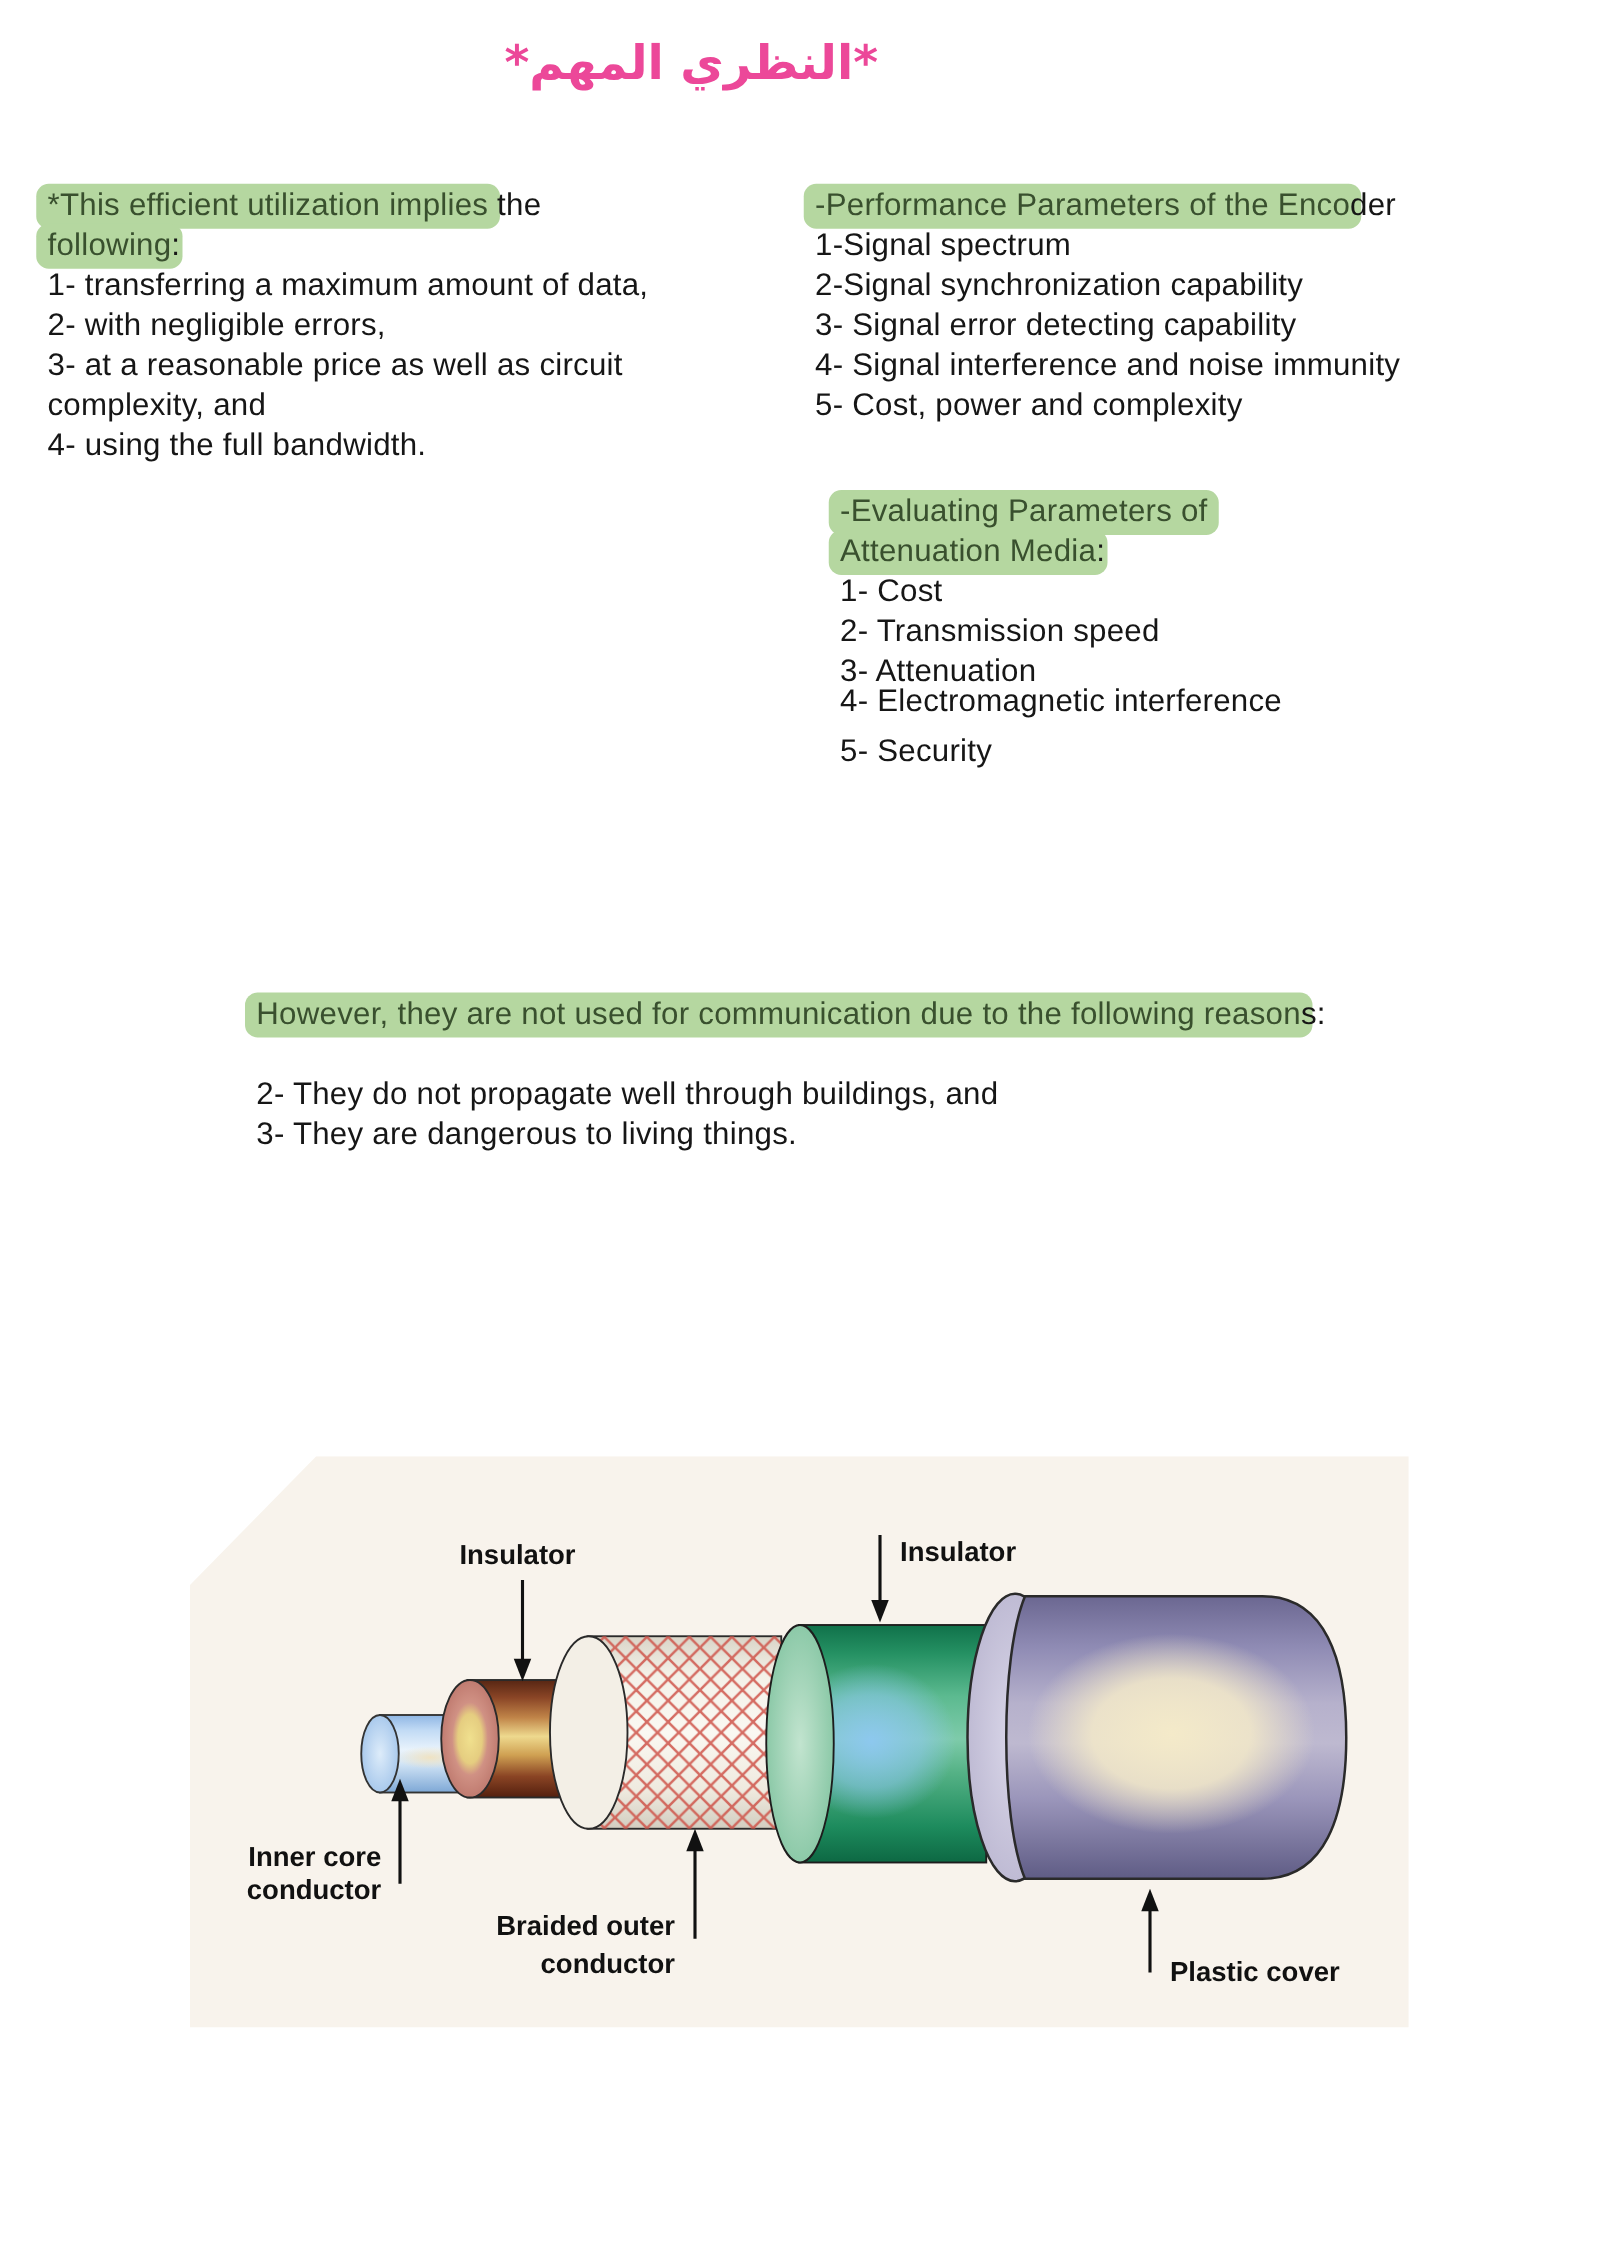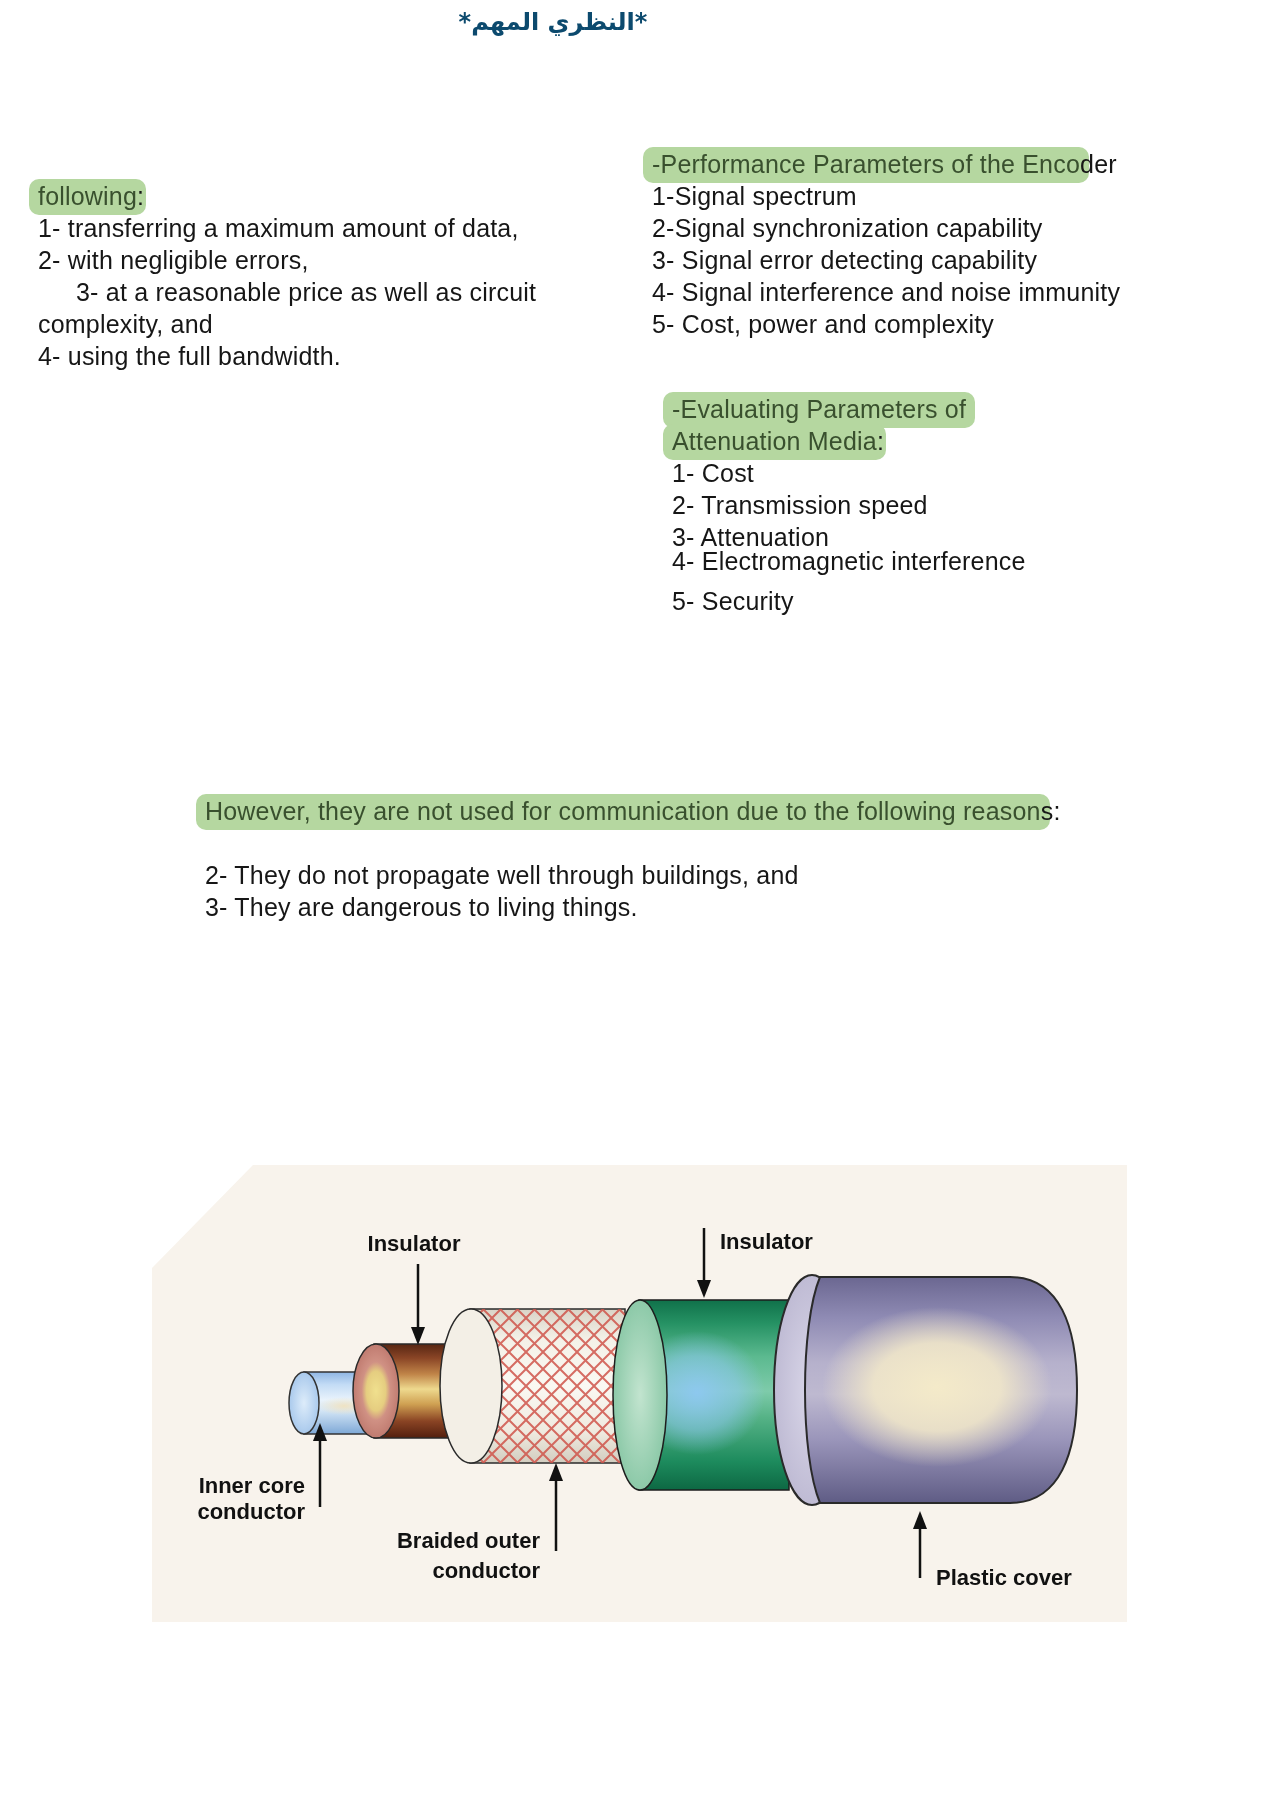--- a/index.html
+++ b/index.html
@@ -1,47 +1,48 @@
 <!DOCTYPE html>
 <html><head>
 <meta charset="utf-8">
 <style>
   html,body { margin:0; padding:0; background:#ffffff; }
   .page {
     position:relative; width:1280px; height:1811px; background:#ffffff;
     font-family:"Liberation Sans", sans-serif; overflow:hidden;
   }
   .title {
-    position:absolute; left:553px; top:8px; transform:translateX(-50%);
-    font-family:"DejaVu Sans", sans-serif; font-size:24px; font-weight:bold;
-    color:#0c4a6e; direction:rtl; white-space:nowrap;
+    position:absolute; left:553px; top:28px; transform:translateX(-50%);
+    font-family:"DejaVu Sans", sans-serif; font-size:38px; font-weight:bold;
+    color:#ec4899; direction:rtl; white-space:nowrap;
   }
   .line {
     position:absolute; white-space:nowrap;
     font:25px/32px "Liberation Sans", sans-serif;
     color:#161616; letter-spacing:0.2px;
   }
   .hl {
     background:#b5d7a0; color:#39502e; border-radius:10px;
     padding:3px 9px 5px 9px; margin:-3px -9px -5px -9px;
   }
   .diagram { position:absolute; left:152px; top:1165px; }
   .dlabel { font-family:"Liberation Sans", sans-serif; font-weight:bold; font-size:22px; fill:#111; }
 </style>
 </head>
 <body>
 
 <div class="page">
 
   <div class="title">*النظري المهم*</div>
 
+  <div class="line" style="left:38px; top:148px;"><span class="hl">*This efficient utilization implies</span><span> the</span></div>
   <div class="line" style="left:38px; top:180px;"><span class="hl">following</span><span>:</span></div>
   <div class="line" style="left:38px; top:212px;">1- transferring a maximum amount of data,</div>
   <div class="line" style="left:38px; top:244px;">2- with negligible errors,</div>
-  <div class="line" style="left:38px; top:276px;margin-left:38px;">3- at a reasonable price as well as circuit</div>
+  <div class="line" style="left:38px; top:276px;">3- at a reasonable price as well as circuit</div>
   <div class="line" style="left:38px; top:308px;">complexity, and</div>
   <div class="line" style="left:38px; top:340px;">4- using the full bandwidth.</div>
 
   <div class="line" style="left:652px; top:148px;"><span class="hl">-Performance Parameters of the Enco</span><span>der</span></div>
   <div class="line" style="left:652px; top:180px;">1-Signal spectrum</div>
   <div class="line" style="left:652px; top:212px;">2-Signal synchronization capability</div>
   <div class="line" style="left:652px; top:244px;">3- Signal error detecting capability</div>
   <div class="line" style="left:652px; top:276px;">4- Signal interference and noise immunity</div>
   <div class="line" style="left:652px; top:308px;">5- Cost, power and complexity</div>
 

